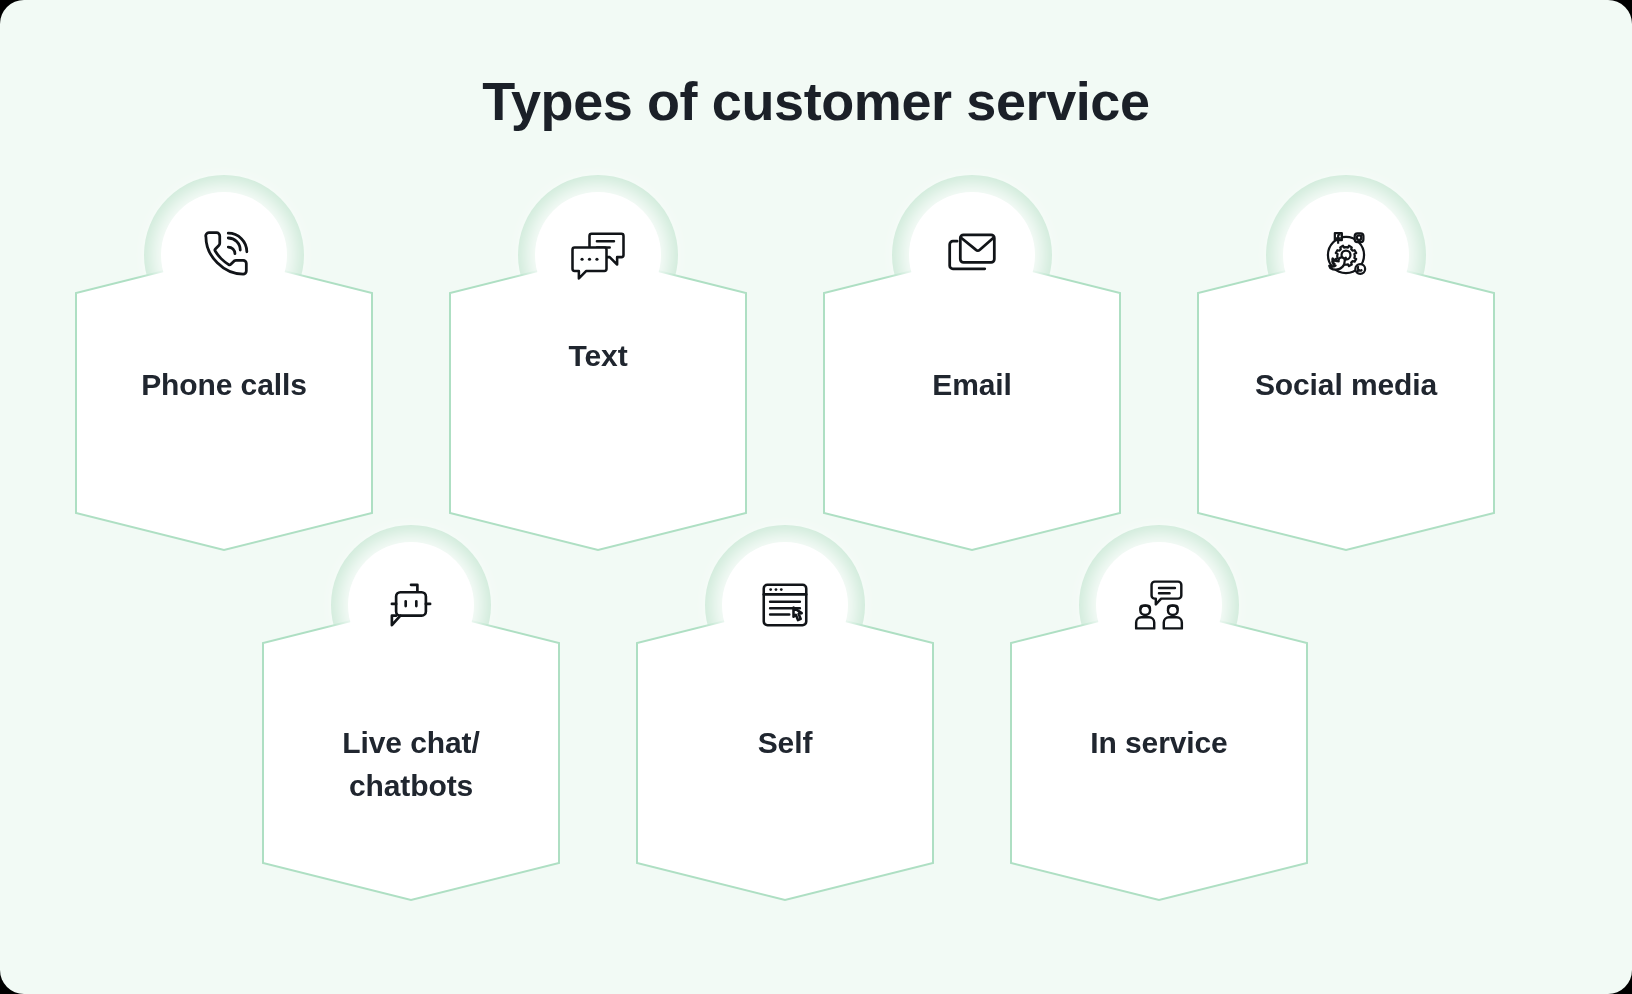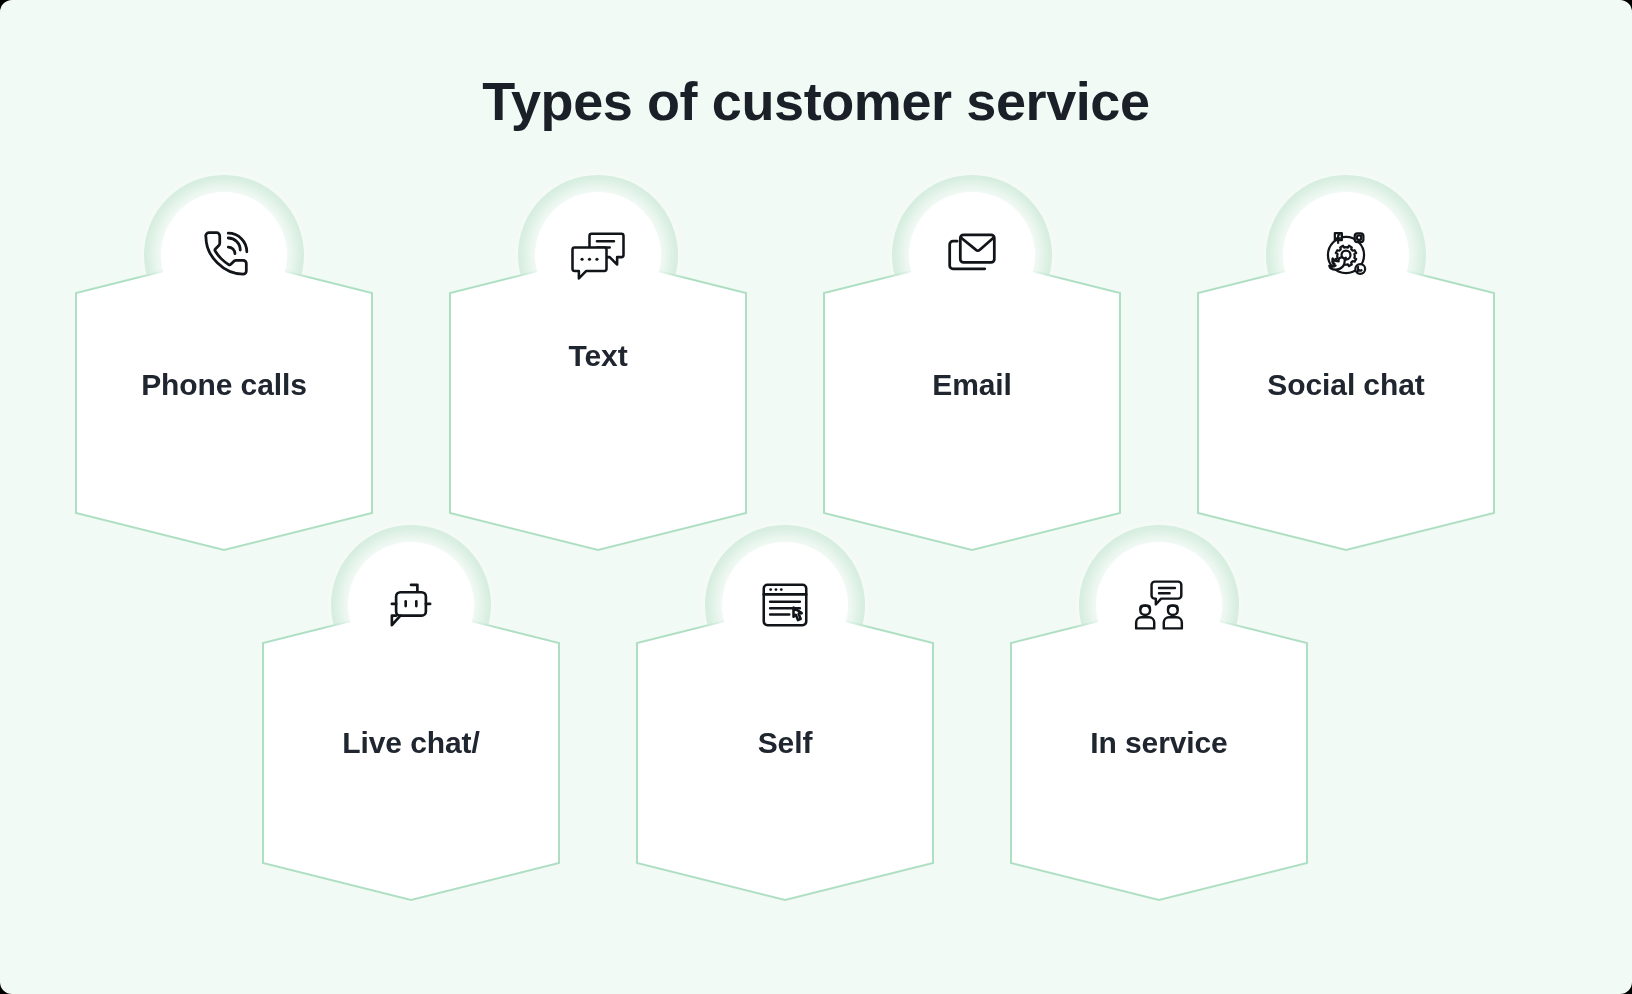--- a/index.html
+++ b/index.html
@@ -6,21 +6,21 @@
   html, body {
     margin: 0;
     padding: 0;
     background: #000000;
   }
   #canvas {
     position: relative;
     width: 1632px;
     height: 994px;
     background: #f2faf5;
-    border-radius: 12px;
+    border-radius: 24px;
     overflow: hidden;
     font-family: "Liberation Sans", sans-serif;
     -webkit-font-smoothing: antialiased;
   }
 
   
   #page-title {
     position: absolute;
     top: 72px;
     left: 0;
@@ -221,21 +221,21 @@
 
           <path d="M16.2 42.2c2.1 1.1 4.3 1 6-.3-1.5 0-2.1-1-2.3-1.6.5.1 1 0 1.3-.1-1.6-.5-2.1-1.7-2.1-2.3.4.2.9.3 1.3.3-1.3-1-1.3-2.3-.9-3 1.5 1.7 3.5 2.7 5.6 2.8 0-.2-.1-.5-.1-.8 0-1.6 1.3-2.9 2.9-2.9.9 0 1.6.4 2.1.9.6-.1 1.3-.4 1.8-.7-.2.7-.7 1.2-1.2 1.5.6-.1 1.1-.2 1.6-.5-.4.6-.9 1.1-1.4 1.5v.6c0 3.8-2.9 8.2-8.2 8.2-2 0-3.9-.6-5.4-1.6z" fill="#ffffff"></path>
 
           <circle cx="45.4" cy="45.2" r="4.6" fill="#ffffff"></circle>
           <path d="M43.4 43.2c-.6.9-.4 2 .4 2.8.8.8 1.9 1 2.8.4"></path>
           <path d="M42.8 47.9l.6-1.7"></path>
         </svg>
       </span>
     </div>
     <div class="hex-label">
-      <span>Social chat</span>
+      <span>Social media</span>
     </div>
   </div>
 
   <div class="hex-cell row2" style="left:262px">
     <div class="badge-halo"></div>
     <div class="hex-shape hex-over">
       <svg viewBox="0 0 298 296">
           <polygon class="hex-poly" points="149,1 297,38 297,258 149,295 1,258 1,38"></polygon>
         </svg>
     </div>
@@ -245,20 +245,21 @@
           <path d="M32 13h6v7"></path>
           <rect x="18" y="20" width="28" height="22" rx="4" fill="#ffffff"></rect>
           <path d="M18 42h-4v9l8-9"></path>
           <path d="M27 28.5v4.5M37 28.5v4.5"></path>
           <path d="M18 31h-4M46 31h4"></path>
         </svg>
       </span>
     </div>
     <div class="hex-label two-line">
       <span>Live chat/</span>
+      <span class="l2">chatbots</span>
     </div>
   </div>
 
   <div class="hex-cell row2" style="left:636px">
     <div class="badge-halo"></div>
     <div class="hex-shape hex-over">
       <svg viewBox="0 0 298 296">
           <polygon class="hex-poly" points="149,1 297,38 297,258 149,295 1,258 1,38"></polygon>
         </svg>
     </div>

